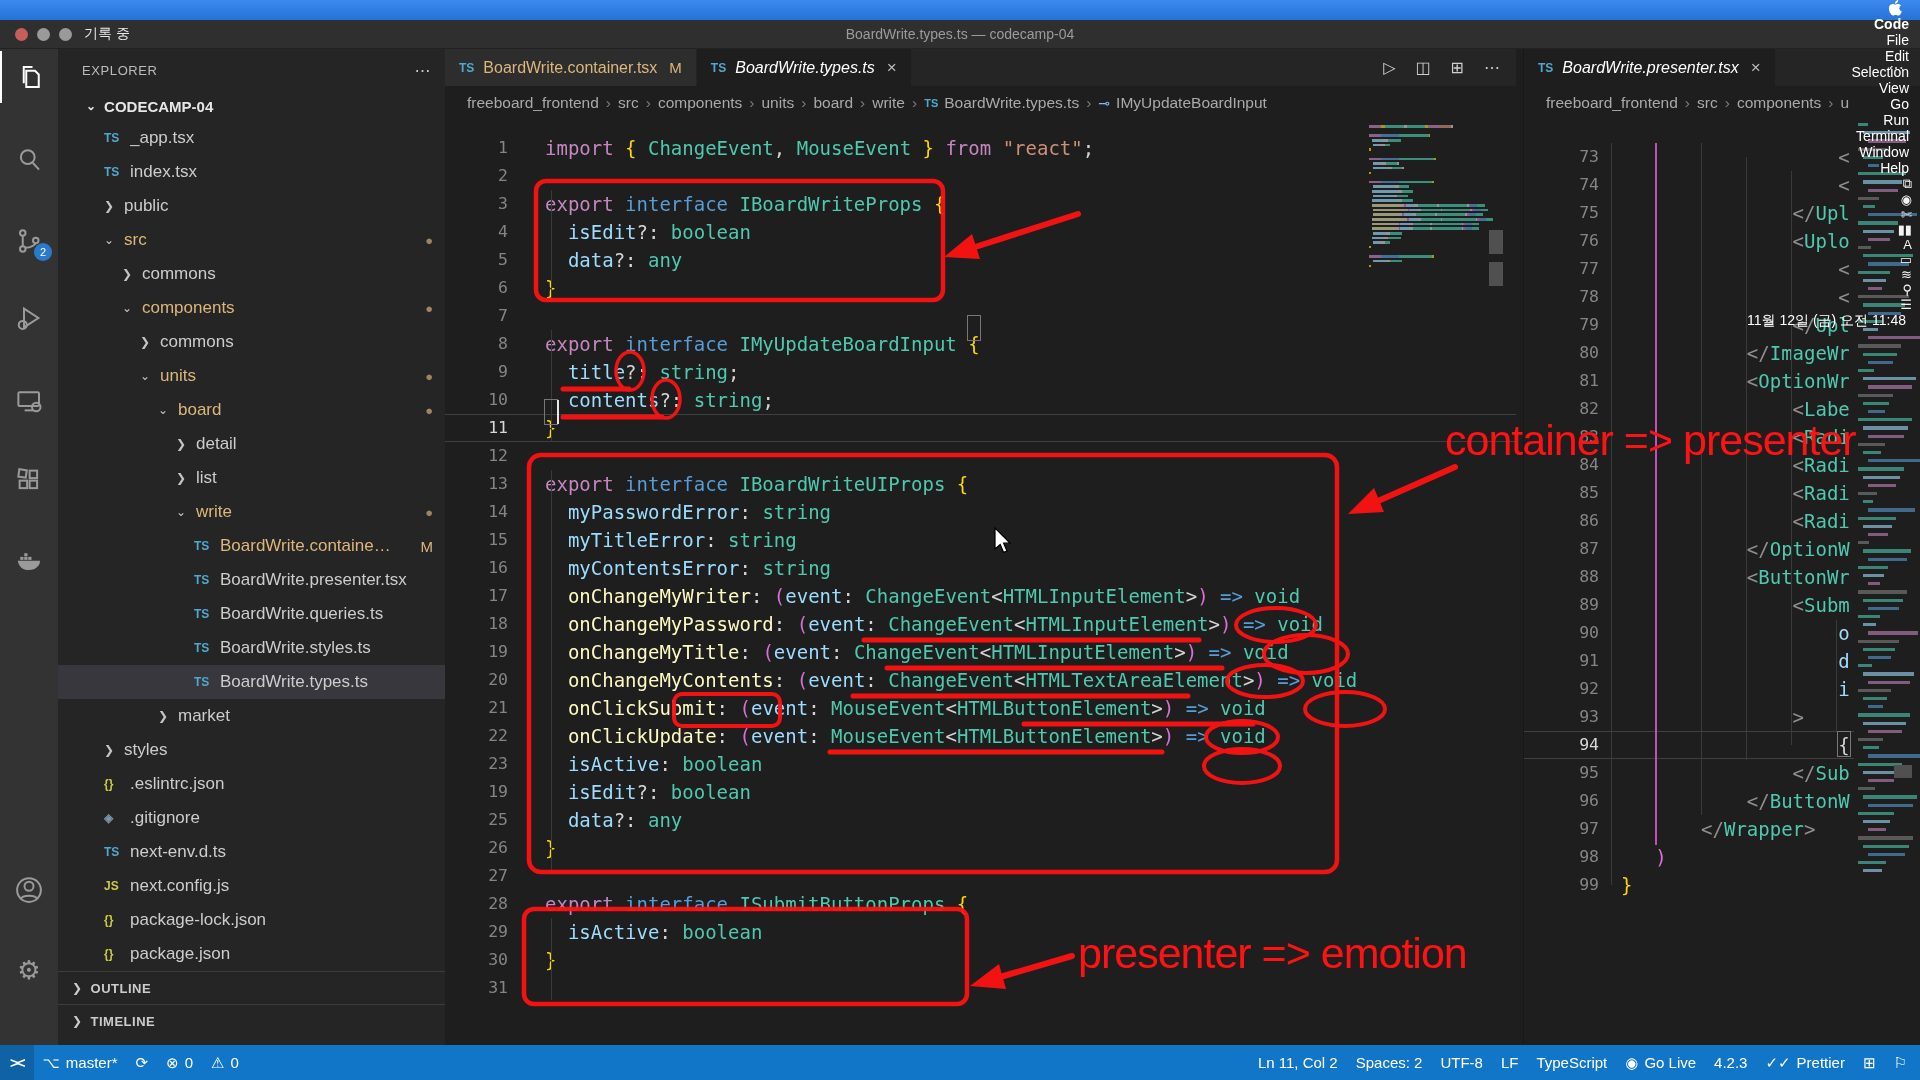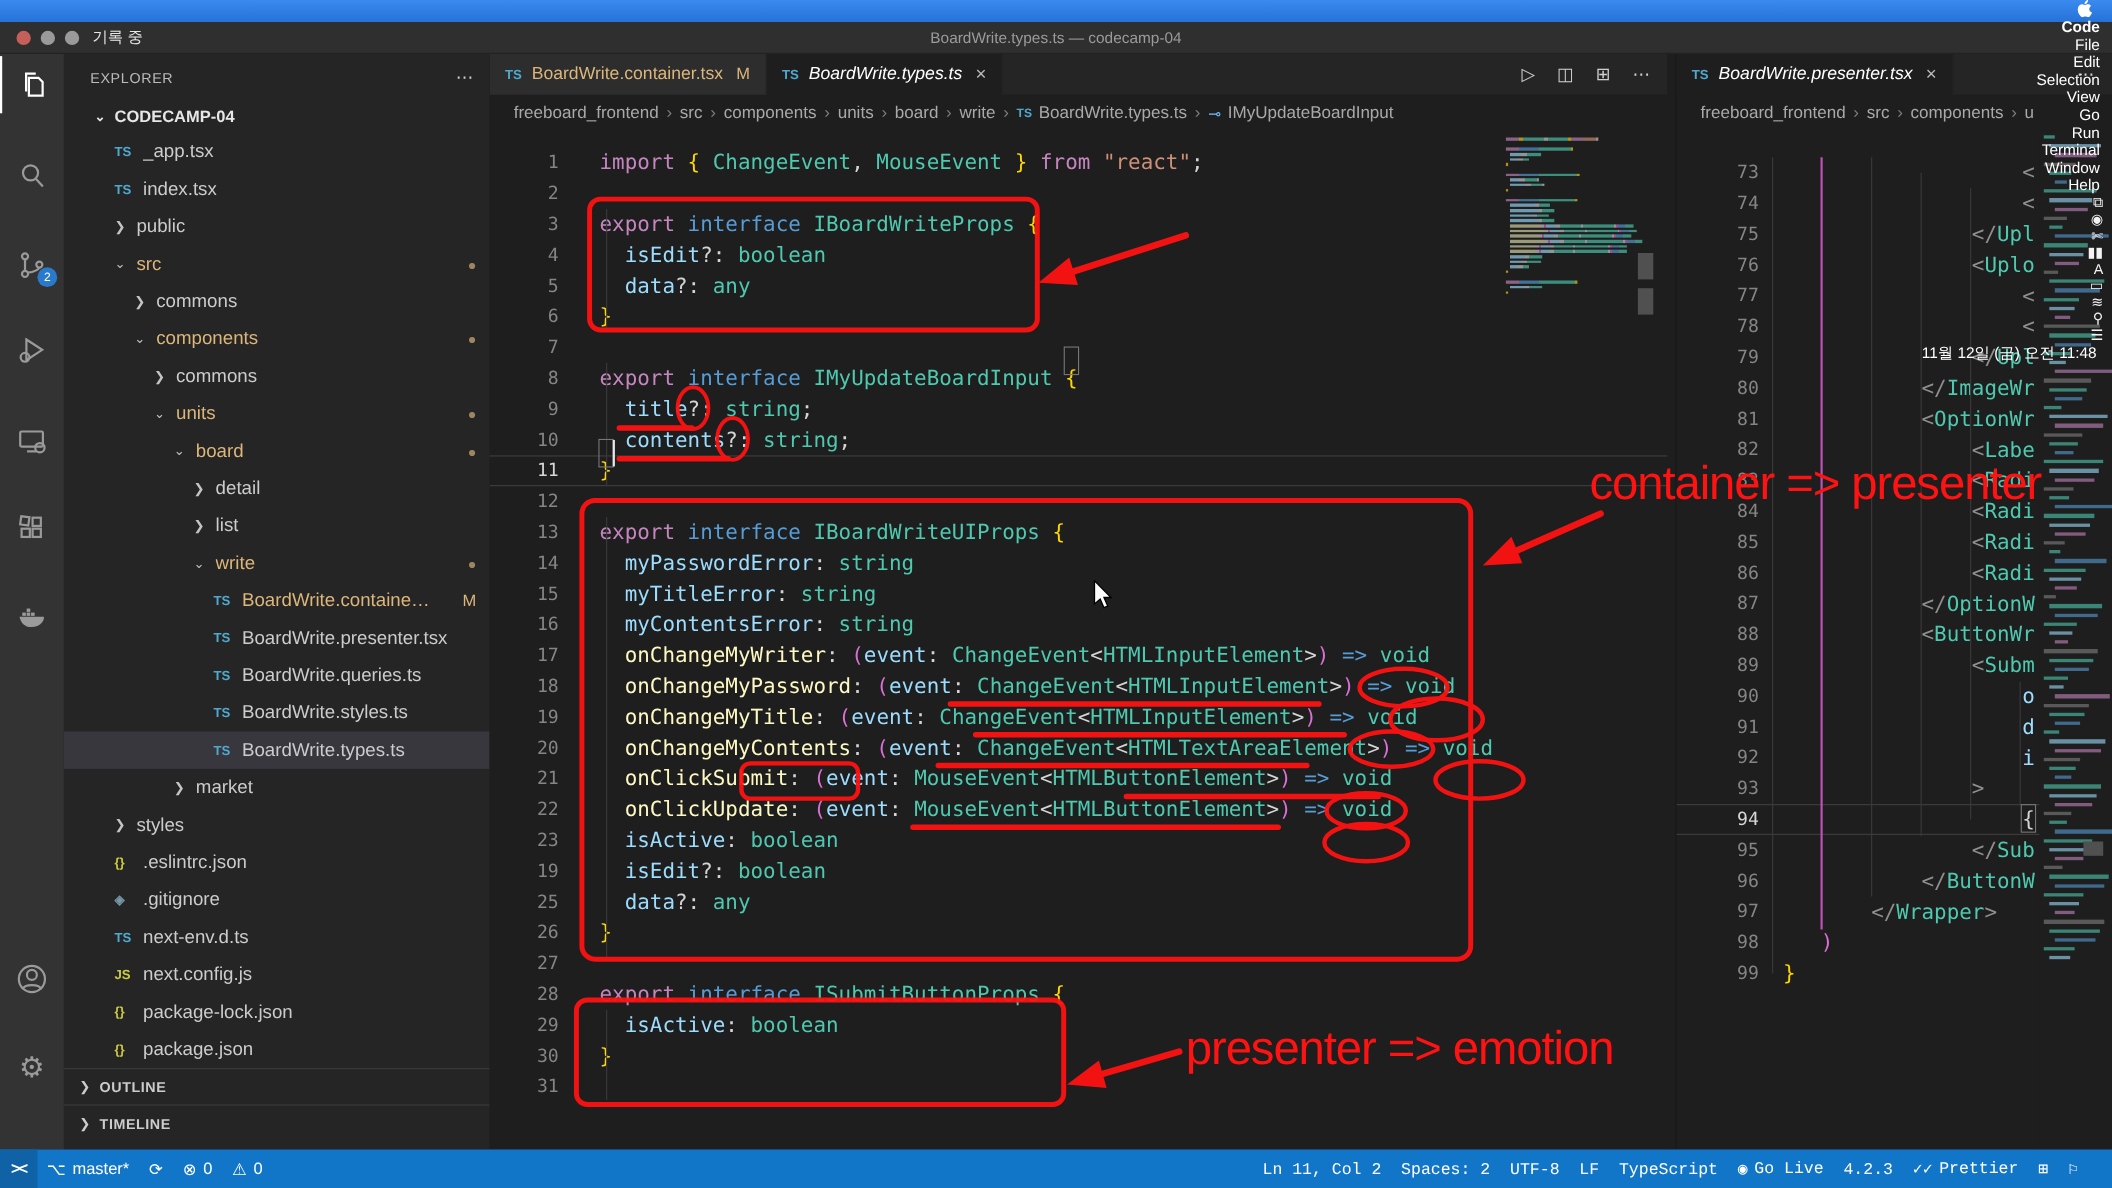--- a/index.html
+++ b/index.html
@@ -112,21 +112,21 @@
   .scrollmark { position:absolute; width:14px; height:24px; background:#505050; z-index:6; }
   .minimap2 { position:absolute; right:0; top:0; width:66px; bottom:0; background:#1e1e1e; }
   .minimap2 .stripe { position:absolute; left:4px; height:3.2px; opacity:.6; }
 
   
   .statusbar { position:absolute; left:0; bottom:0; width:1920px; height:35px;
     background:#1276c8; color:#fff; display:flex; align-items:center; font-size:15px;
     z-index:40; }
   .sb-item { display:flex; align-items:center; gap:6px; padding:0 9px; white-space:nowrap; }
   .sb-left { display:flex; align-items:center; }
-  .sb-right { margin-left:auto; display:flex; align-items:flex-end; padding-right:22px;font-family:Liberation Mono, monospace; }
+  .sb-right { margin-left:auto; display:flex; align-items:center; padding-right:4px; }
   .remote-ind { background:#0e62a5; height:35px; display:flex; align-items:center;
     padding:0 10px; font-weight:700; letter-spacing:-2px; }
 
   
   .anno-layer { position:absolute; left:0; top:0; width:1920px; height:1080px;
     z-index:60; pointer-events:none; }
   .anno-text { position:absolute; color:#ff1212; font-size:43px; letter-spacing:-1px;
     white-space:nowrap; font-family:"Liberation Sans",sans-serif; }
 </style>
 </head>

